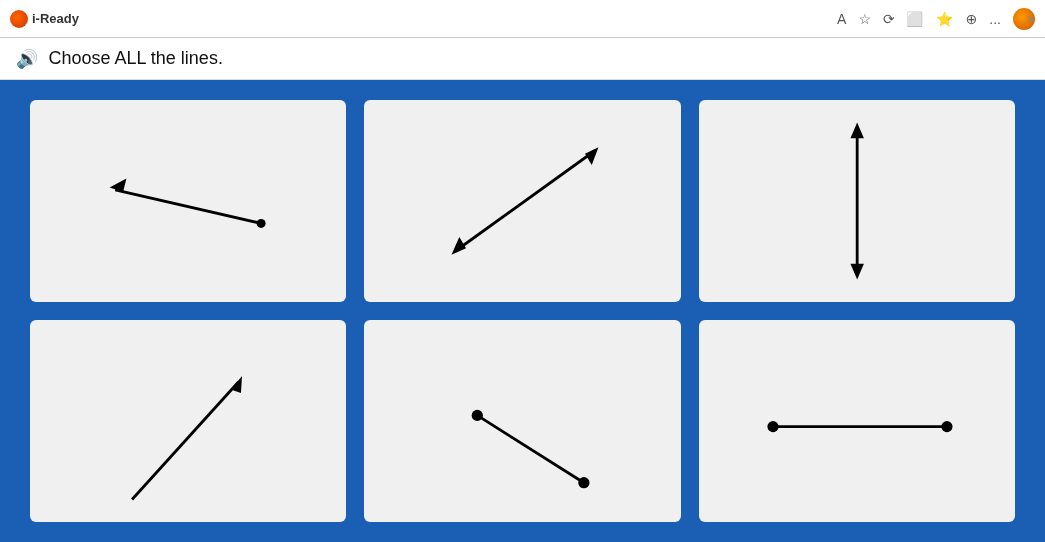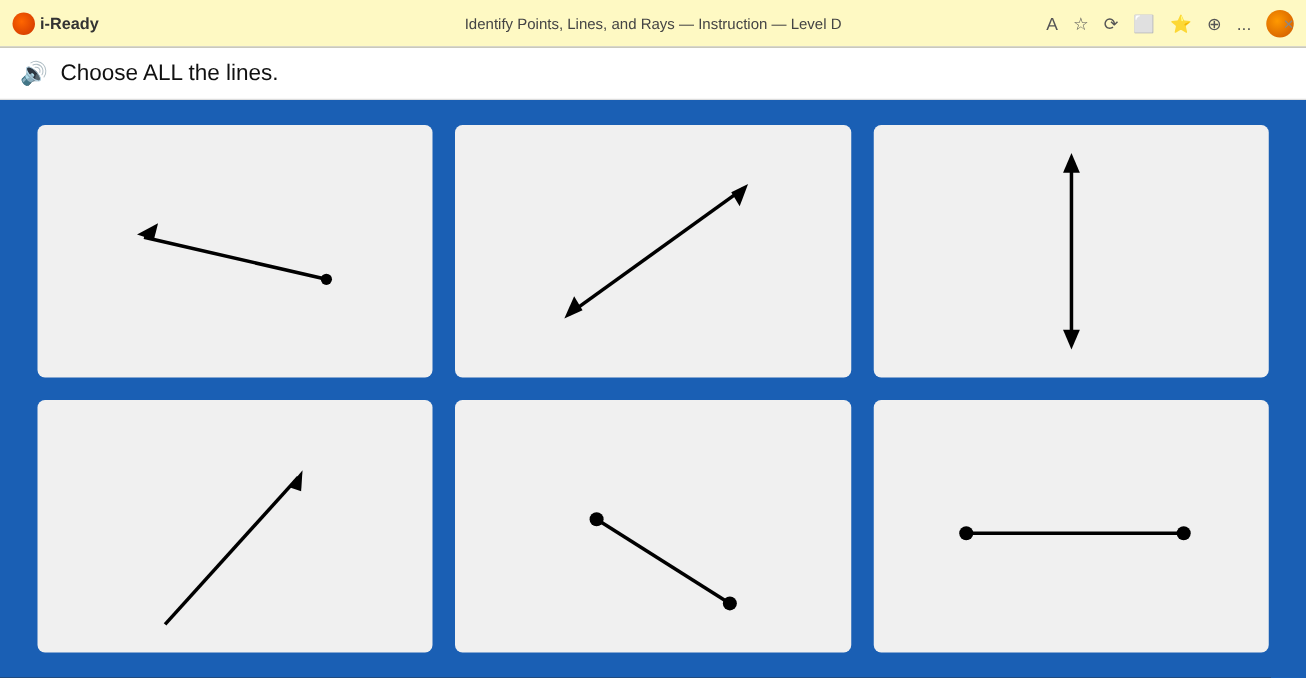--- a/index.html
+++ b/index.html
@@ -6,21 +6,21 @@
     body {
       width: 1045px;
       height: 542px;
       overflow: hidden;
       font-family: Arial, sans-serif;
       background: #2a2a2a;
     }
 
     .browser-bar {
       height: 38px;
-      background: #fef9c3;
+      background: #ffffff;
       display: flex;
       align-items: center;
       padding: 0 10px;
       gap: 8px;
       border-bottom: 1px solid #ccc;
       position: relative;
     }
 
     .browser-logo {
       display: flex;
@@ -130,21 +130,20 @@
   </style>
 </head>
 <body>
 
 <div class="browser-bar">
   <div class="browser-logo">
     <span class="logo-circle"></span>
     <span>i-Ready</span>
   </div>
 
-  <div class="browser-title">Identify Points, Lines, and Rays — Instruction — Level D</div>
 
   <div class="browser-icons">
     <span class="browser-icon">A</span>
     <span class="browser-icon">☆</span>
     <span class="browser-icon">⟳</span>
     <span class="browser-icon">⬜</span>
     <span class="browser-icon">⭐</span>
     <span class="browser-icon">⊕</span>
     <span class="browser-icon">...</span>
     <div style="width:22px;height:22px;border-radius:50%;background:radial-gradient(circle at 40% 40%,#ff9900,#cc5500);"></div>

